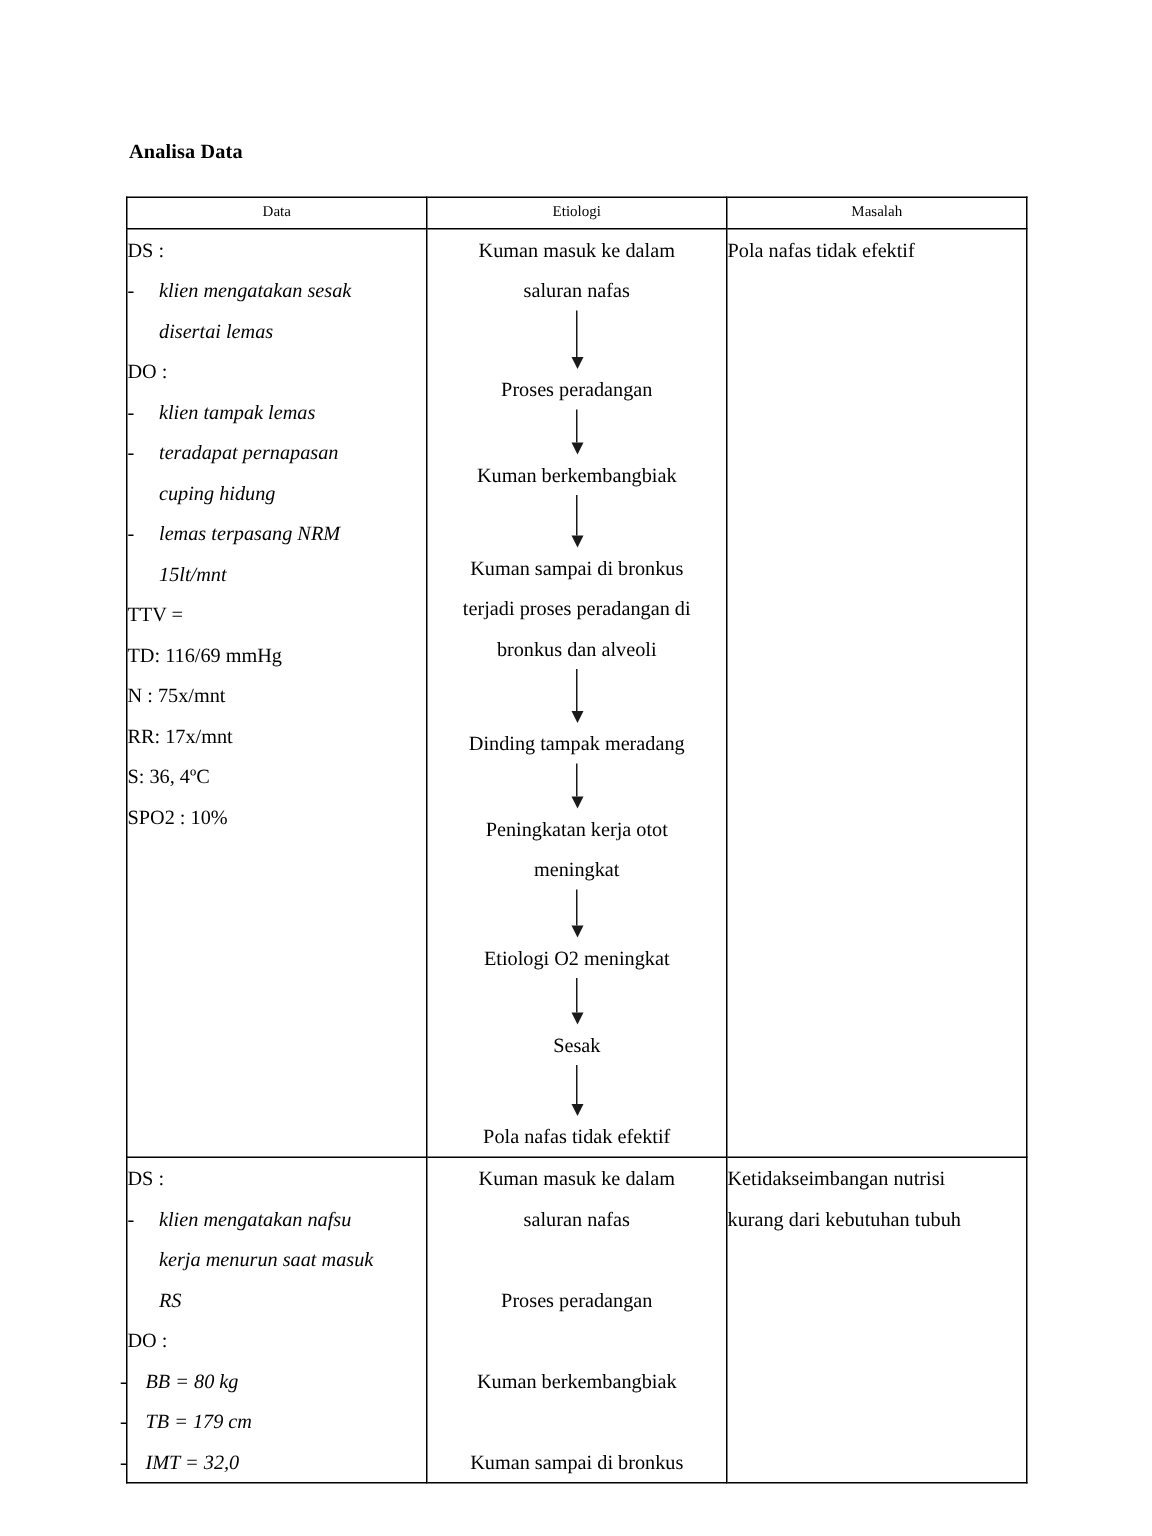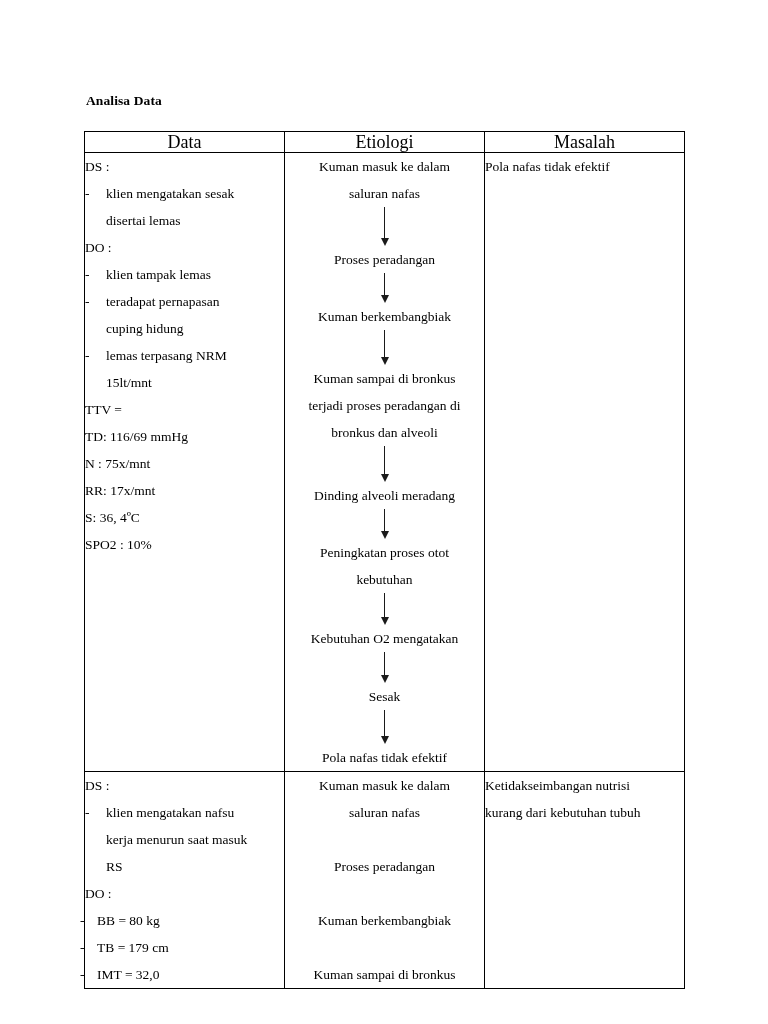--- a/index.html
+++ b/index.html
@@ -48,21 +48,21 @@
     vertical-align: top;
     padding: 0;
     font-weight: normal;
   }
   col.c-data    { width: 200px; }
   col.c-etio    { width: 200px; }
   col.c-masalah { width: 200px; }
 
   .hdr-cell {
     text-align: center;
-    font-size: 18px;
+    font-size: 10px;
     font-weight: bold;
     height: 20px;
     line-height: 20px;
     padding: 0 2px;
     margin-left: 12px;
   }
 
   .cell-pad {
     padding: 5px 6px 6px 6px;
     margin-left: 28px;
@@ -91,20 +91,21 @@
     flex: 0 0 21px;
     text-align: left;
   }
   .data-bullet.tight .bullet-mark {
     width: 17px;
     flex: 0 0 17px;
     margin-left: -5px;
   }
   .data-bullet .bullet-text {
     flex: 1 1 auto;
+    font-style: italic;
   }
   .data-bullet .bullet-text .cont {
     display: block;
   }
 
   
   .flow {
     text-align: center;
     font-size: 13.5px;
   }
@@ -244,38 +245,38 @@
               <span>Kuman sampai di bronkus</span>
               <span class="cont">terjadi proses peradangan di</span>
               <span class="cont">bronkus dan alveoli</span>
             </div>
             <span class="arrow">
               <span class="shaft" style="height:28px"></span>
                 <span class="head"></span>
             </span>
 
             <div class="flow-step">
-              <span>Dinding alveoli meradang</span>
+              <span>Dinding tampak meradang</span>
             </div>
             <span class="arrow">
               <span class="shaft" style="height:22px"></span>
                 <span class="head"></span>
             </span>
 
             <div class="flow-step">
-              <span>Peningkatan proses otot</span>
-              <span class="cont">kebutuhan</span>
+              <span>Peningkatan kerja otot</span>
+              <span class="cont">meningkat</span>
             </div>
             <span class="arrow">
               <span class="shaft" style="height:24px"></span>
                 <span class="head"></span>
             </span>
 
             <div class="flow-step">
-              <span>Kebutuhan O2 mengatakan</span>
+              <span>Etiologi O2 meningkat</span>
             </div>
             <span class="arrow">
               <span class="shaft" style="height:23px"></span>
                 <span class="head"></span>
             </span>
 
             <div class="flow-step">
               <span>Sesak</span>
             </div>
             <span class="arrow">

